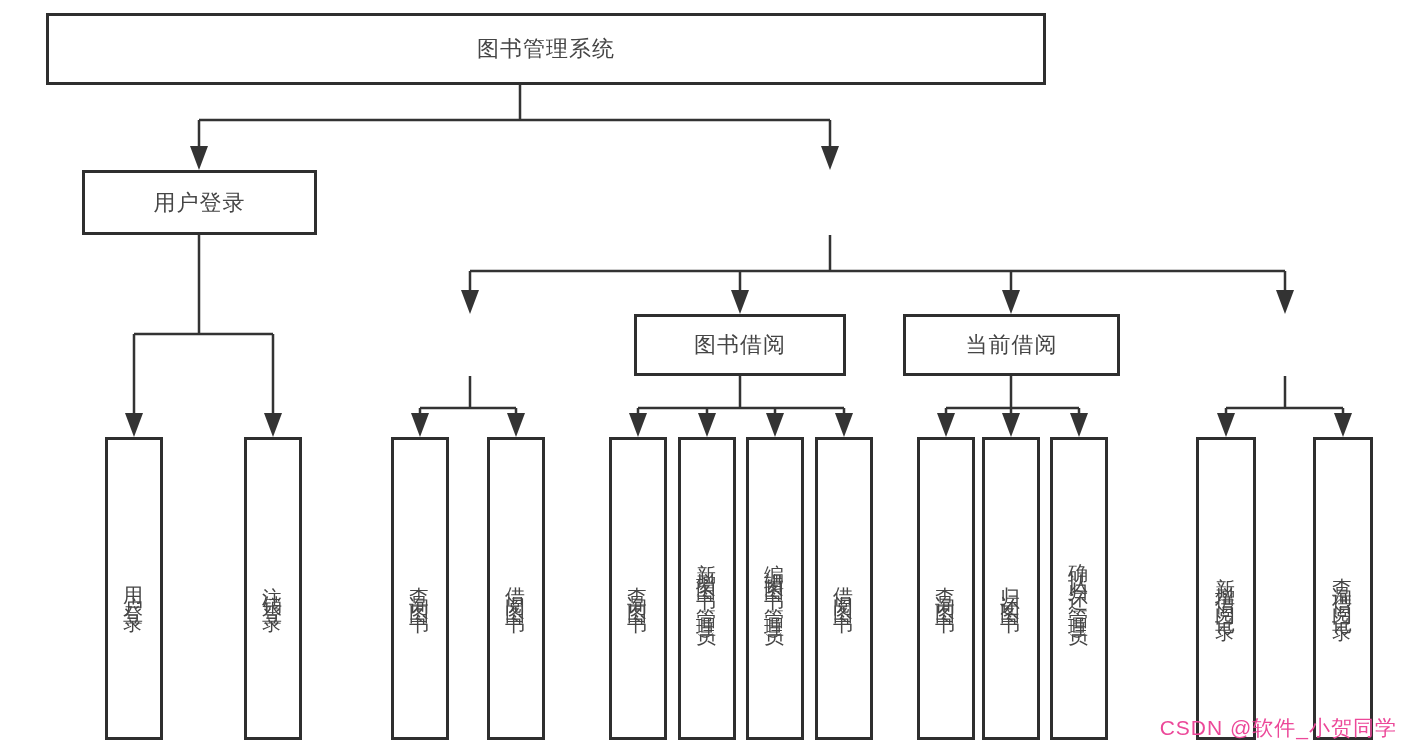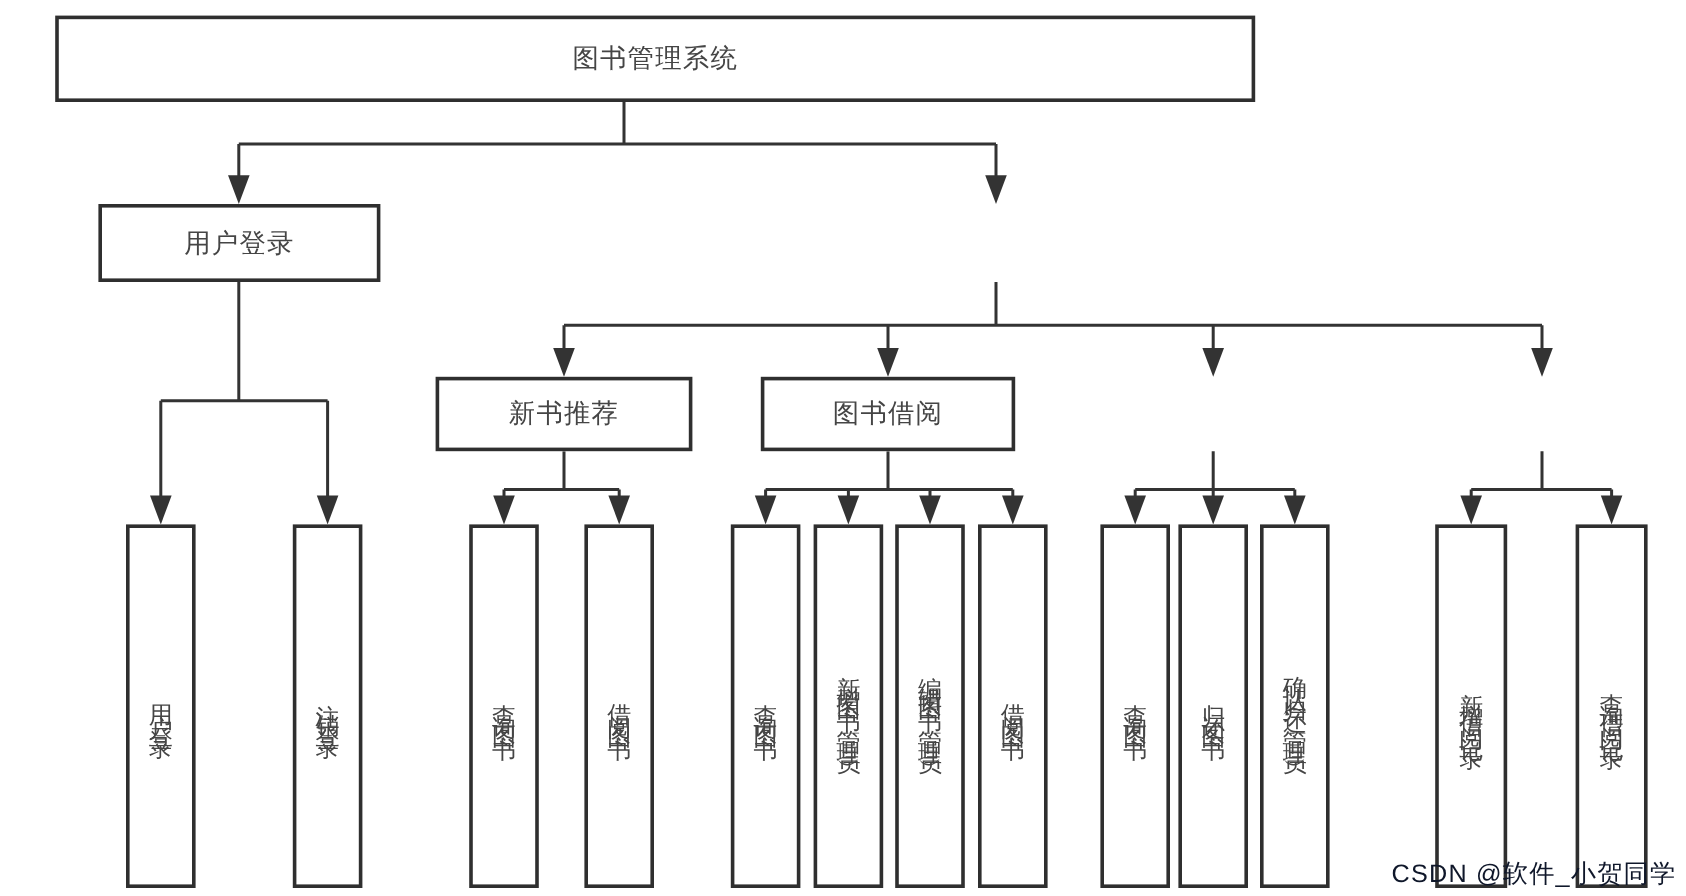--- a/index.html
+++ b/index.html
@@ -23,21 +23,21 @@
   .h{font-size:22px;letter-spacing:1px;}
   .leaf{font-size:20px;}
   .leaf > span{
     writing-mode:vertical-lr;
     letter-spacing:9px;
     white-space:nowrap;
   }
   .watermark{
     position:absolute;
     right:8px;bottom:5px;
-    color:#0f172a;
+    color:#ec4899;
     font-size:21px;
     letter-spacing:1px;
     z-index:5;
     pointer-events:none;
   }
 </style>
 </head>
 <body>
 
 <div id="canvas">
@@ -79,22 +79,22 @@
       <polygon points="1070,413 1088,413 1079,437"></polygon>
       <polygon points="1217,413 1235,413 1226,437"></polygon>
       <polygon points="1334,413 1352,413 1343,437"></polygon>
     </g>
   </svg>
 
   <div class="box h" style="left:20px;top:13px;width:1000px;height:72px;margin-left:26px;">图书管理系统</div>
 
   <div class="box h" style="left:82px;top:170px;width:235px;height:65px;">用户登录</div>
 
-  <div class="box h" style="left:363px;top:314px;width:214px;height:62px;">新书推荐</div>
   <div class="box h" style="left:634px;top:314px;width:212px;height:62px;text-align:center;">图书借阅</div>
+  <div class="box h" style="left:903px;top:314px;width:217px;height:62px;">当前借阅</div>
 
   <div class="box leaf" style="left:105px;top:437px;width:58px;height:303px;">
       <span>用户登录</span>
     </div>
   <div class="box leaf" style="left:244px;top:437px;width:58px;height:303px;">
       <span>注销登录</span>
     </div>
 
   <div class="box leaf" style="left:391px;top:437px;width:58px;height:303px;">
       <span>查询图书</span>

